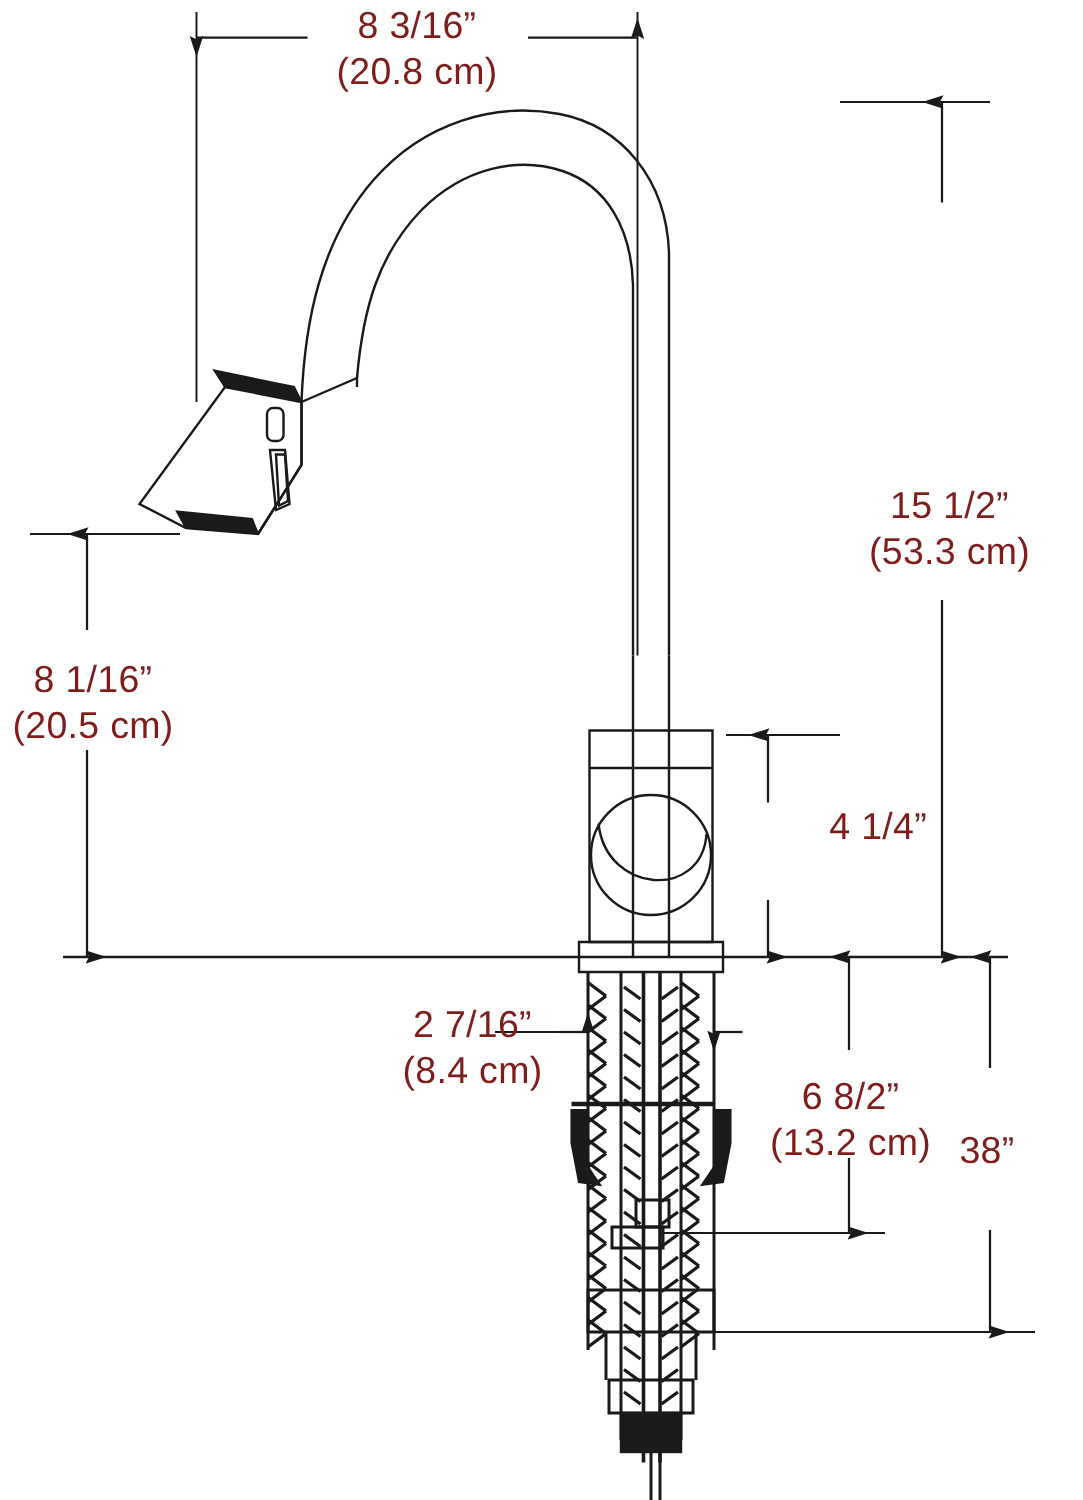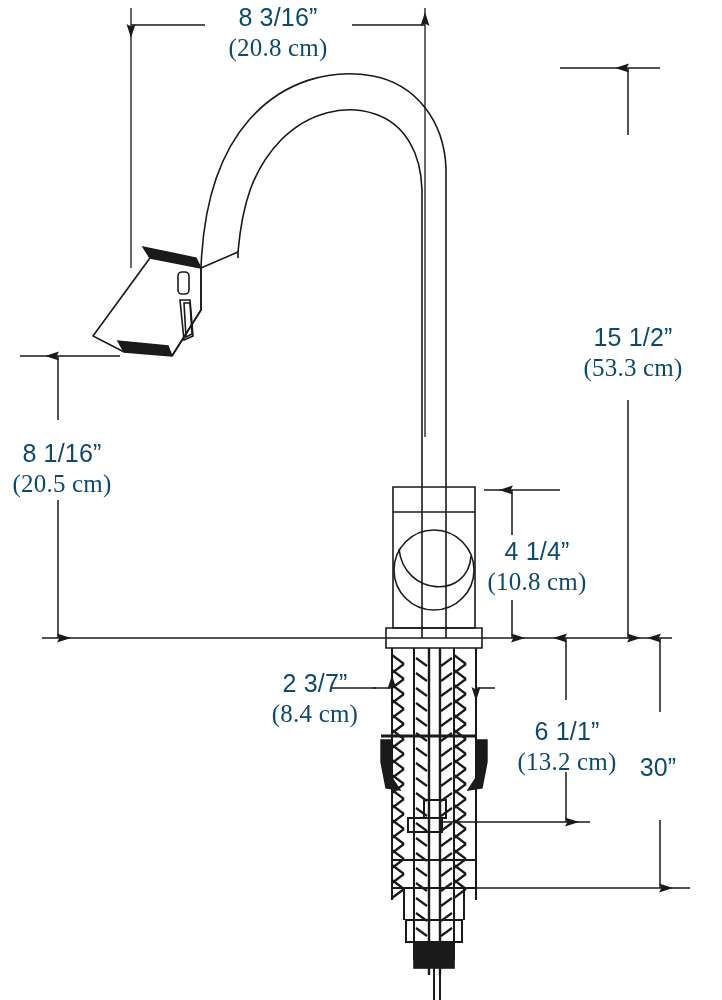--- a/index.html
+++ b/index.html
@@ -28,33 +28,32 @@
     top: 0;
     width: 722px;
     height: 1000px;
     display: block;
   }
   .dim-label {
     position: absolute;
     text-align: center;
     line-height: 1.22;
     font-family: "Liberation Sans", sans-serif;
-    color: #0c4a6e;
+    color: #7f1d1d;
     white-space: nowrap;
     letter-spacing: 0.2px;
   }
   .dim-label .ln {
     display: block;
   }
   .sz-main {
     font-size: 25px;
   }
   .sz-main .ln2 {
     font-size: 25px;
-    font-family: Liberation Serif, serif;
   }
 </style>
 </head>
 <body>
 
 <div id="drawing-root">
 
   <svg class="dwg" viewBox="0 0 722 1000" xmlns="http://www.w3.org/2000/svg">
     <defs>
       <marker id="arrHeadUp" markerWidth="10" markerHeight="14" refX="5" refY="13" orient="auto" markerUnits="userSpaceOnUse">
@@ -198,32 +197,31 @@
   <div class="dim-label sz-main" style="left:548px; top:322px; width:170px;text-align:center;">
     <span class="ln">15 1/2”</span>
     <span class="ln ln2">(53.3 cm)</span>
   </div>
 
   <div class="dim-label sz-main" style="left:-8px; top:438px; width:140px;">
     <span class="ln">8 1/16”</span>
     <span class="ln ln2">(20.5 cm)</span>
   </div>
 
-  <div class="dim-label sz-main" style="left:472px; top:536px; width:130px;">
+  <div class="dim-label sz-main" style="left:488px; top:536px; width:130px;text-align:right;">
     <span class="ln">4 1/4”</span>
-    <span class="ln ln2">(10.8 cm)</span>
   </div>
 
   <div class="dim-label sz-main" style="left:240px; top:668px; width:150px;">
-    <span class="ln">2 3/7”</span>
+    <span class="ln">2 7/16”</span>
     <span class="ln ln2">(8.4 cm)</span>
   </div>
 
   <div class="dim-label sz-main" style="left:494px; top:716px; width:146px;">
-    <span class="ln">6 1/1”</span>
+    <span class="ln">6 8/2”</span>
     <span class="ln ln2">(13.2 cm)</span>
   </div>
 
   <div class="dim-label sz-main" style="left:594px; top:752px; width:128px;">
-    <span class="ln">30”</span>
+    <span class="ln">38”</span>
   </div>
 
 </div>
 
 </body></html>

